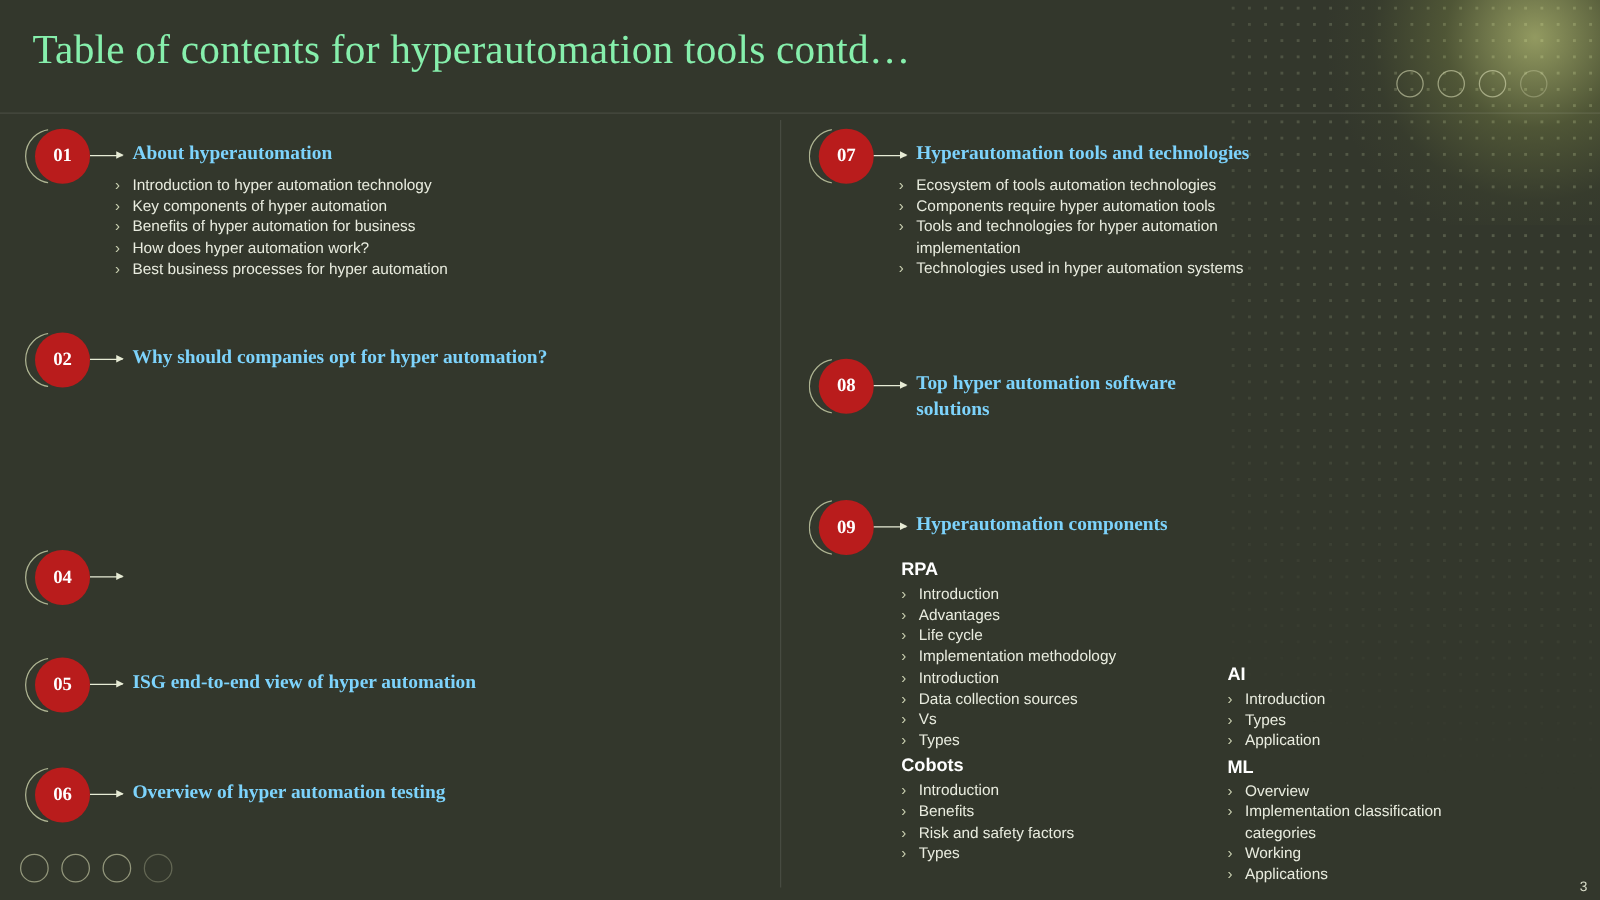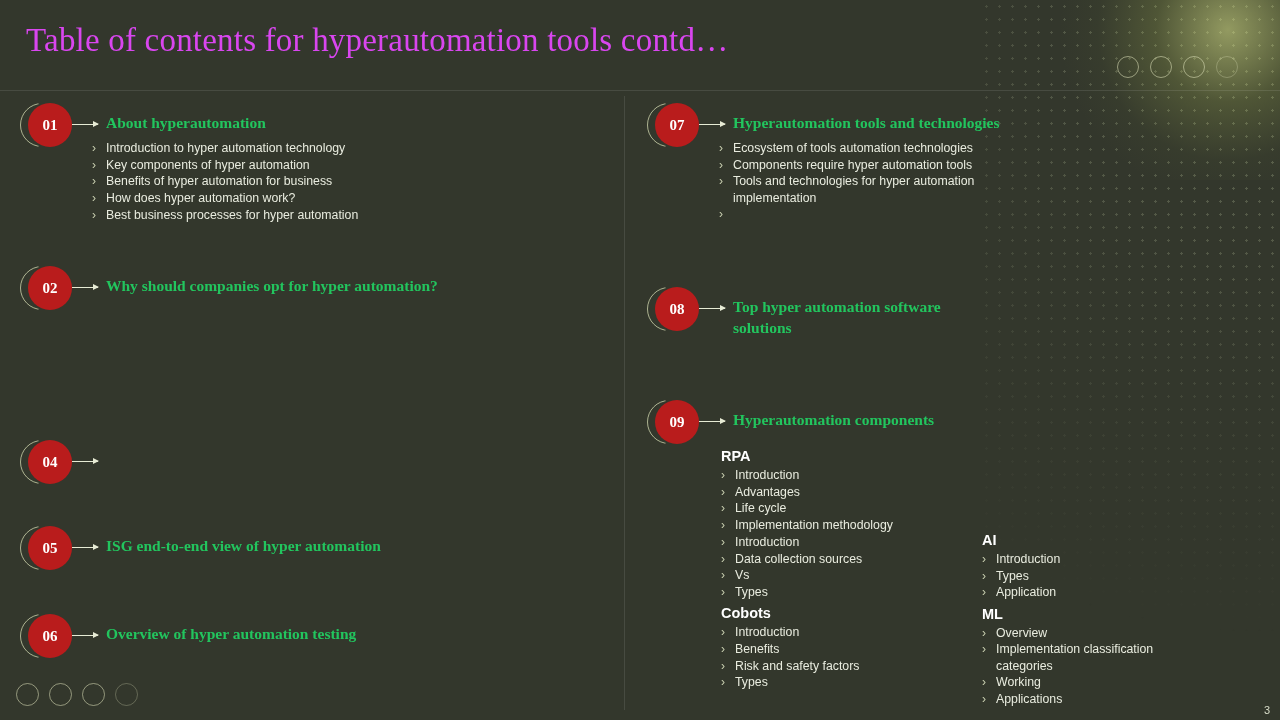--- a/index.html
+++ b/index.html
@@ -32,21 +32,21 @@
   .mid-divider {
     position:absolute; left:624px; top:96px; width:1px; height:614px;
     background:rgba(255,255,255,0.10);
   }
 
   
   .page-title {
     position:absolute; left:26px; top:22px;
     font-family:"Liberation Serif", serif;
     font-size:33px; font-weight:400; letter-spacing:0.2px;
-    color:#d946ef; white-space:nowrap;
+    color:#86efac; white-space:nowrap;
   }
 
   
   .header-rings { position:absolute; right:42px; top:56px; display:flex; gap:11px; }
   .header-rings .ring {
     width:22px; height:22px; border-radius:50%;
     border:1.4px solid rgba(225,230,190,0.55);
   }
   .header-rings .ring.dim { border-color:rgba(225,230,190,0.30); }
 
@@ -91,21 +91,21 @@
   }
   .arrow:after {
     content:""; position:absolute; right:-1px; top:-3px;
     border-left:6px solid #e7ebd5;
     border-top:3.5px solid transparent;
     border-bottom:3.5px solid transparent;
   }
   .entry-title {
     margin-left:30px; padding-top:10px;
     font-family:"Liberation Serif", serif;
-    font-size:15.5px; font-weight:700; color:#22c55e;
+    font-size:15.5px; font-weight:700; color:#7dd3fc;
     line-height:1.35; max-width:330px;
   }
   .entry-title.wide { max-width:340px; }
 
   
   .sub-list { position:absolute; }
   .sub-item {
     display:flex; align-items:flex-start;
     font-size:12.3px; color:#e9ecdf; line-height:16.2px;
     margin-bottom:0.5px;
@@ -235,20 +235,21 @@
     <div class="sub-item">
         <span class="chev">›</span>
         <span class="txt">Components require hyper automation tools</span>
       </div>
     <div class="sub-item">
         <span class="chev">›</span>
         <span class="txt">Tools and technologies for hyper automation implementation</span>
       </div>
     <div class="sub-item">
         <span class="chev">›</span>
+        <span class="txt">Technologies used in hyper automation systems</span>
       </div>
   </div>
 
   <div class="entry" style="left:17px; top:287px;">
     <div class="badge-wrap">
       <div class="badge-arc"></div>
       <div class="badge">08</div>
       <div class="arrow"></div>
     </div>
     <div class="entry-title" style="max-width:260px;">Top hyper automation software solutions</div>

